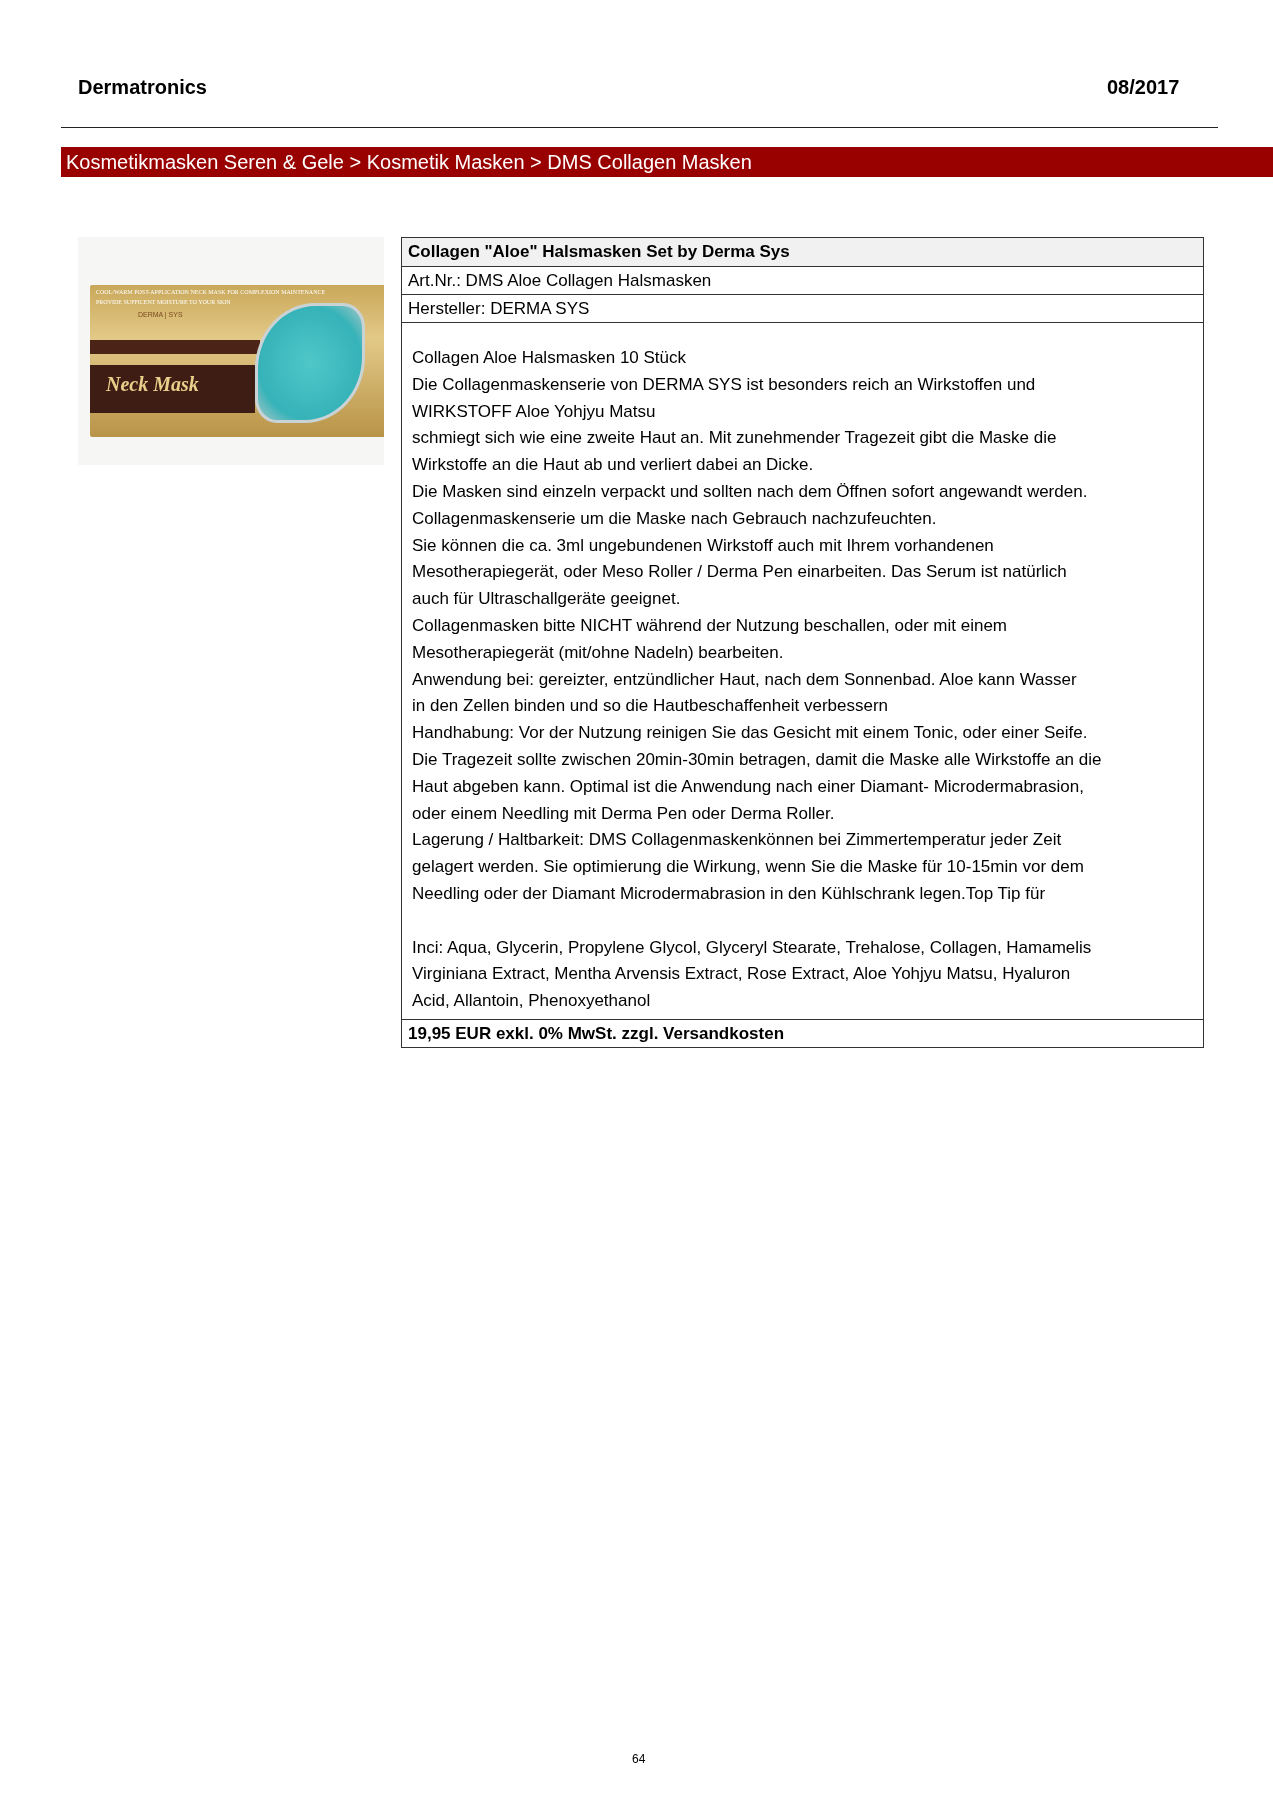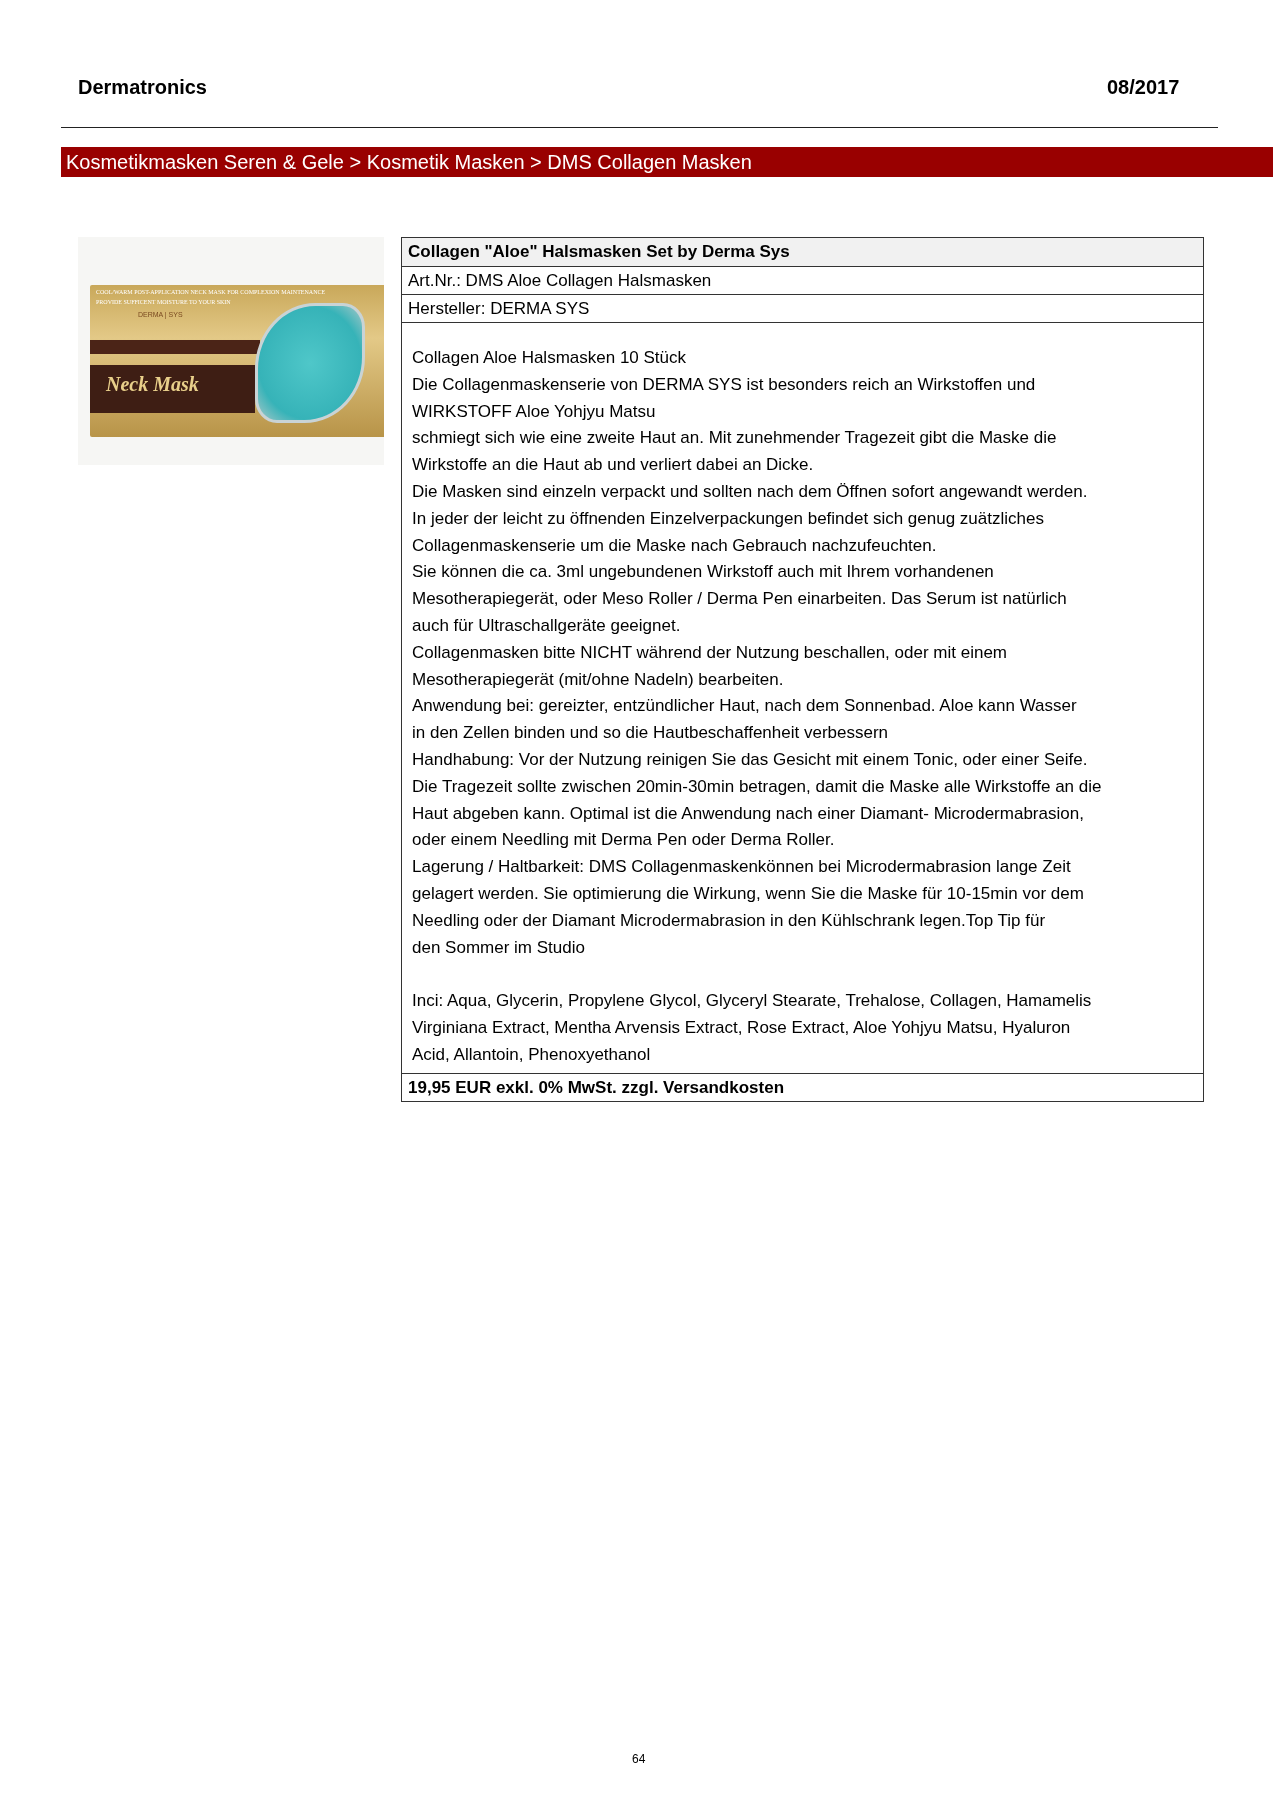--- a/index.html
+++ b/index.html
@@ -51,37 +51,35 @@
   <div class="row title">Collagen "Aloe" Halsmasken Set by Derma Sys</div>
   <div class="row">Art.Nr.: DMS Aloe Collagen Halsmasken</div>
   <div class="row">Hersteller: DERMA SYS</div>
   <div class="row desc">
     <p>Collagen Aloe Halsmasken 10 Stück</p>
     <p>Die Collagenmaskenserie von DERMA SYS ist besonders reich an Wirkstoffen und</p>
     <p>WIRKSTOFF Aloe Yohjyu Matsu</p>
     <p>schmiegt sich wie eine zweite Haut an. Mit zunehmender Tragezeit gibt die Maske die</p>
     <p>Wirkstoffe an die Haut ab und verliert dabei an Dicke.</p>
     <p>Die Masken sind einzeln verpackt und sollten nach dem Öffnen sofort angewandt werden.</p>
-    <p>In jeder der leicht zu öffnenden Einzelverpackungen befindet sich genug zuätzliches</p>
     <p>Collagenmaskenserie um die Maske nach Gebrauch nachzufeuchten.</p>
     <p>Sie können die ca. 3ml ungebundenen Wirkstoff auch mit Ihrem vorhandenen</p>
     <p>Mesotherapiegerät, oder Meso Roller / Derma Pen einarbeiten. Das Serum ist natürlich</p>
     <p>auch für Ultraschallgeräte geeignet.</p>
     <p>Collagenmasken bitte NICHT während der Nutzung beschallen, oder mit einem</p>
     <p>Mesotherapiegerät (mit/ohne Nadeln) bearbeiten.</p>
     <p>Anwendung bei: gereizter, entzündlicher Haut, nach dem Sonnenbad. Aloe kann Wasser</p>
     <p>in den Zellen binden und so die Hautbeschaffenheit verbessern</p>
     <p>Handhabung: Vor der Nutzung reinigen Sie das Gesicht mit einem Tonic, oder einer Seife.</p>
     <p>Die Tragezeit sollte zwischen 20min-30min betragen, damit die Maske alle Wirkstoffe an die</p>
     <p>Haut abgeben kann. Optimal ist die Anwendung nach einer Diamant- Microdermabrasion,</p>
     <p>oder einem Needling mit Derma Pen oder Derma Roller.</p>
-    <p>Lagerung / Haltbarkeit: DMS Collagenmaskenkönnen bei Microdermabrasion lange Zeit</p>
+    <p>Lagerung / Haltbarkeit: DMS Collagenmaskenkönnen bei Zimmertemperatur jeder Zeit</p>
     <p>gelagert werden. Sie optimierung die Wirkung, wenn Sie die Maske für 10-15min vor dem</p>
     <p>Needling oder der Diamant Microdermabrasion in den Kühlschrank legen.Top Tip für</p>
-    <p>den Sommer im Studio</p>
     <div class="gap"></div>
     <p>Inci: Aqua, Glycerin, Propylene Glycol, Glyceryl Stearate, Trehalose, Collagen, Hamamelis</p>
     <p>Virginiana Extract, Mentha Arvensis Extract, Rose Extract, Aloe Yohjyu Matsu, Hyaluron</p>
     <p>Acid, Allantoin, Phenoxyethanol</p>
   </div>
   <div class="row price">19,95 EUR  exkl. 0% MwSt. zzgl. Versandkosten</div>
 </div>
 
 <div class="pagenum">64</div>
 

